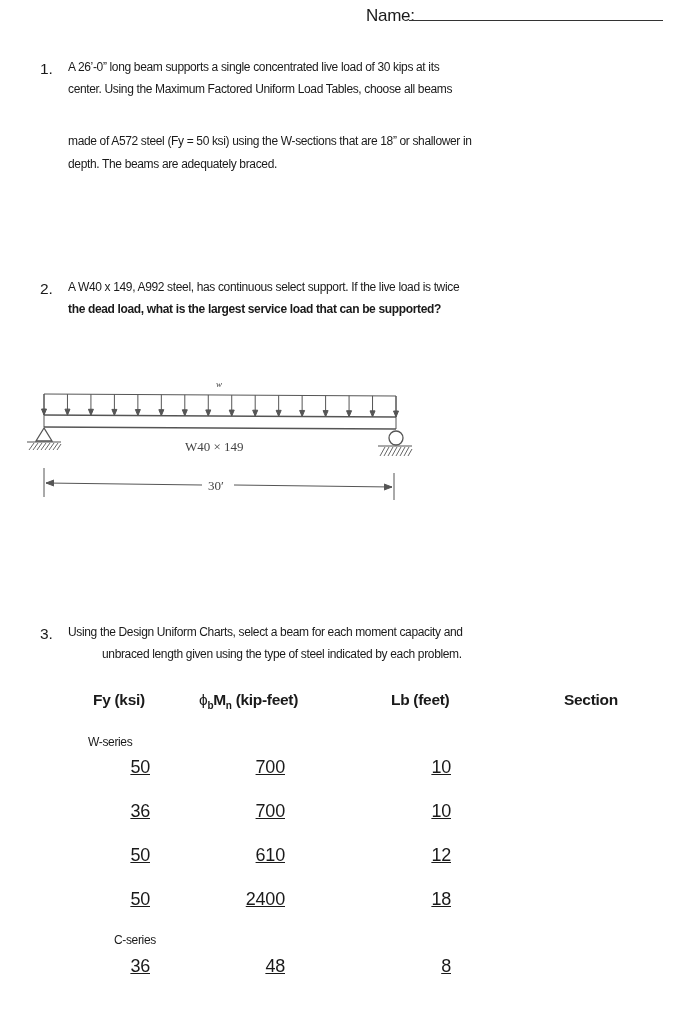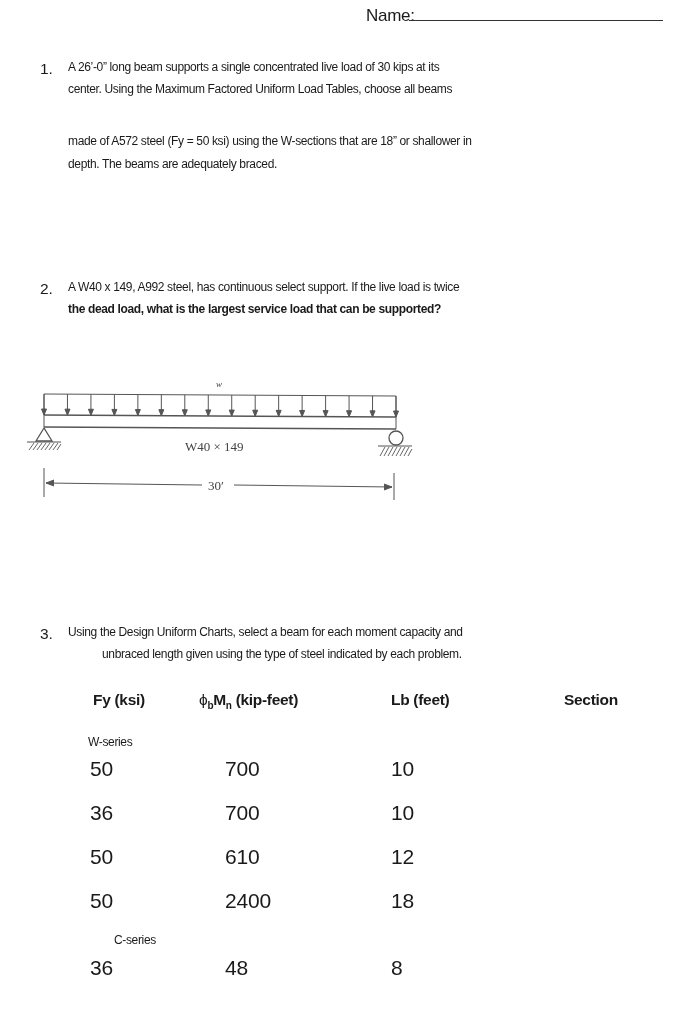--- a/index.html
+++ b/index.html
@@ -4,21 +4,21 @@
 <style>
   html, body { margin:0; padding:0; background:#ffffff; }
   body { width:690px; height:1024px; position:relative; overflow:hidden;
          font-family:"Liberation Sans Narrow","Liberation Sans", sans-serif; color:#1a1a1a; }
   .abs { position:absolute; white-space:nowrap; }
   .name-label { left:366px; top:6px; font-size:17px; letter-spacing:-0.3px; }
   .name-line { left:409px; top:20px; width:254px; height:0; border-bottom:1px solid #333; }
   .qnum { font-size:15.5px; }
   .qline { font-size:12px; letter-spacing:-0.35px; }
   .hdr { font-weight:bold; font-size:15.5px; letter-spacing:-0.3px; }
-  .cell { font-size:21px; letter-spacing:-0.2px; text-align:left; width:60px; }
+  .cell { font-size:18px; letter-spacing:-0.2px; text-align:right; width:60px;text-decoration:underline; }
   .diagram { position:absolute; left:20px; top:370px; width:400px; height:150px; }
   .diag-text { font-family:"Liberation Serif","DejaVu Serif", serif; fill:#444; }
 </style>
 </head>
 <body>
 
 <div class="abs name-label">Name:</div>
 <div class="abs name-line"></div>
 
 <div class="abs qnum" style="left:40px;top:60px;">1.</div>

